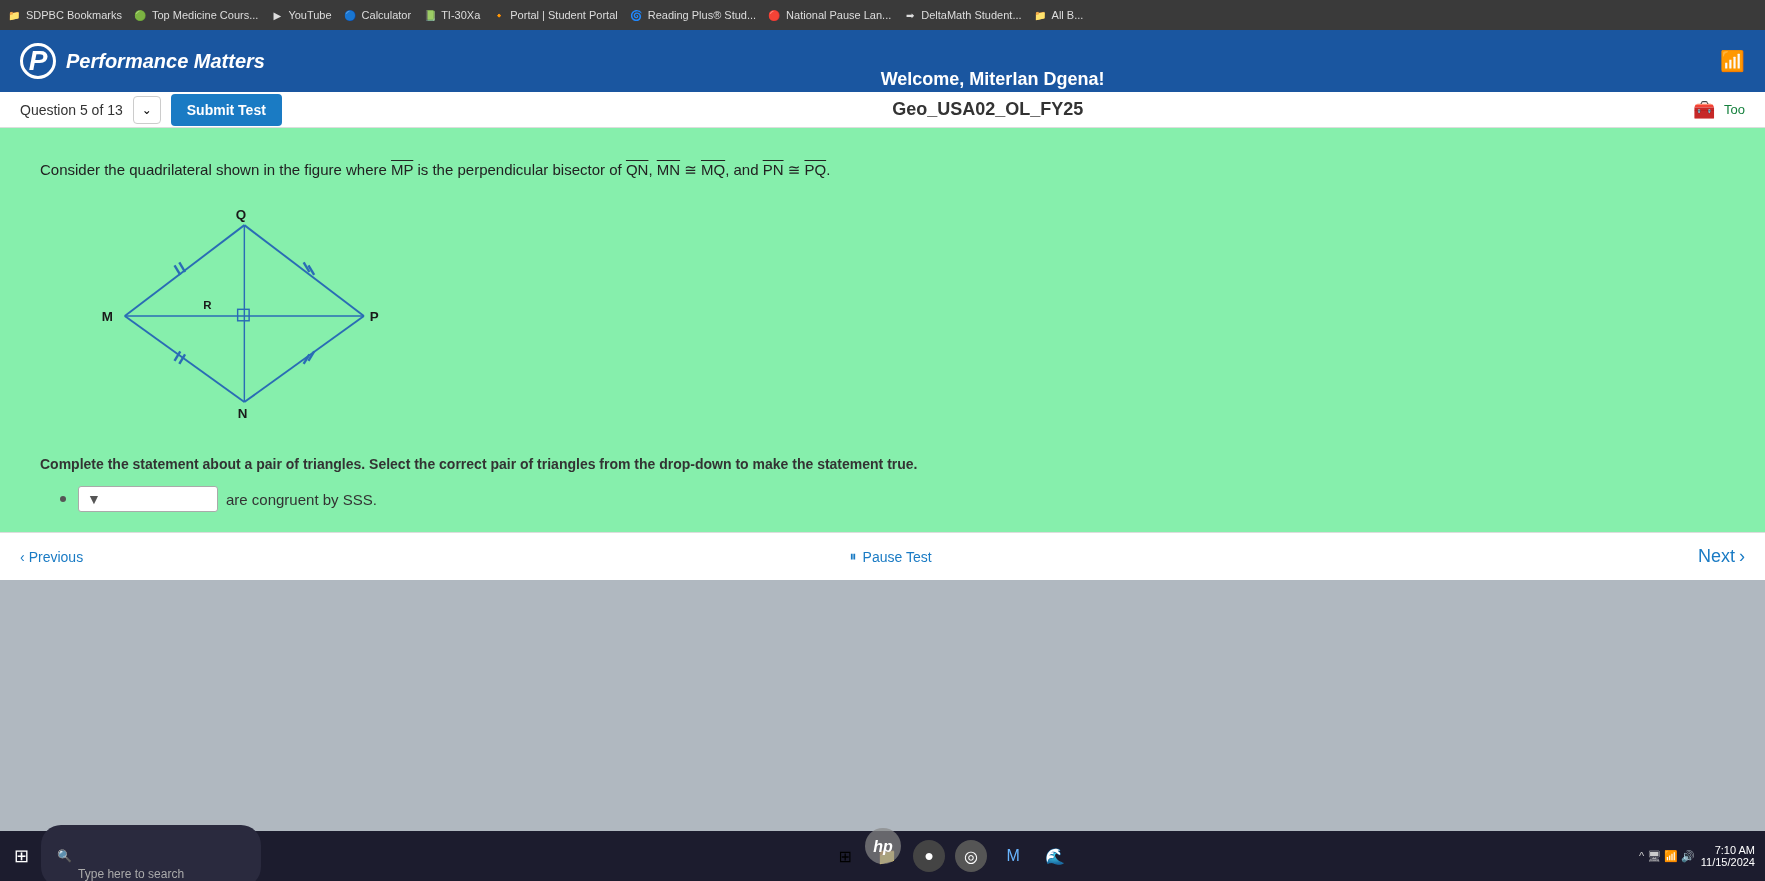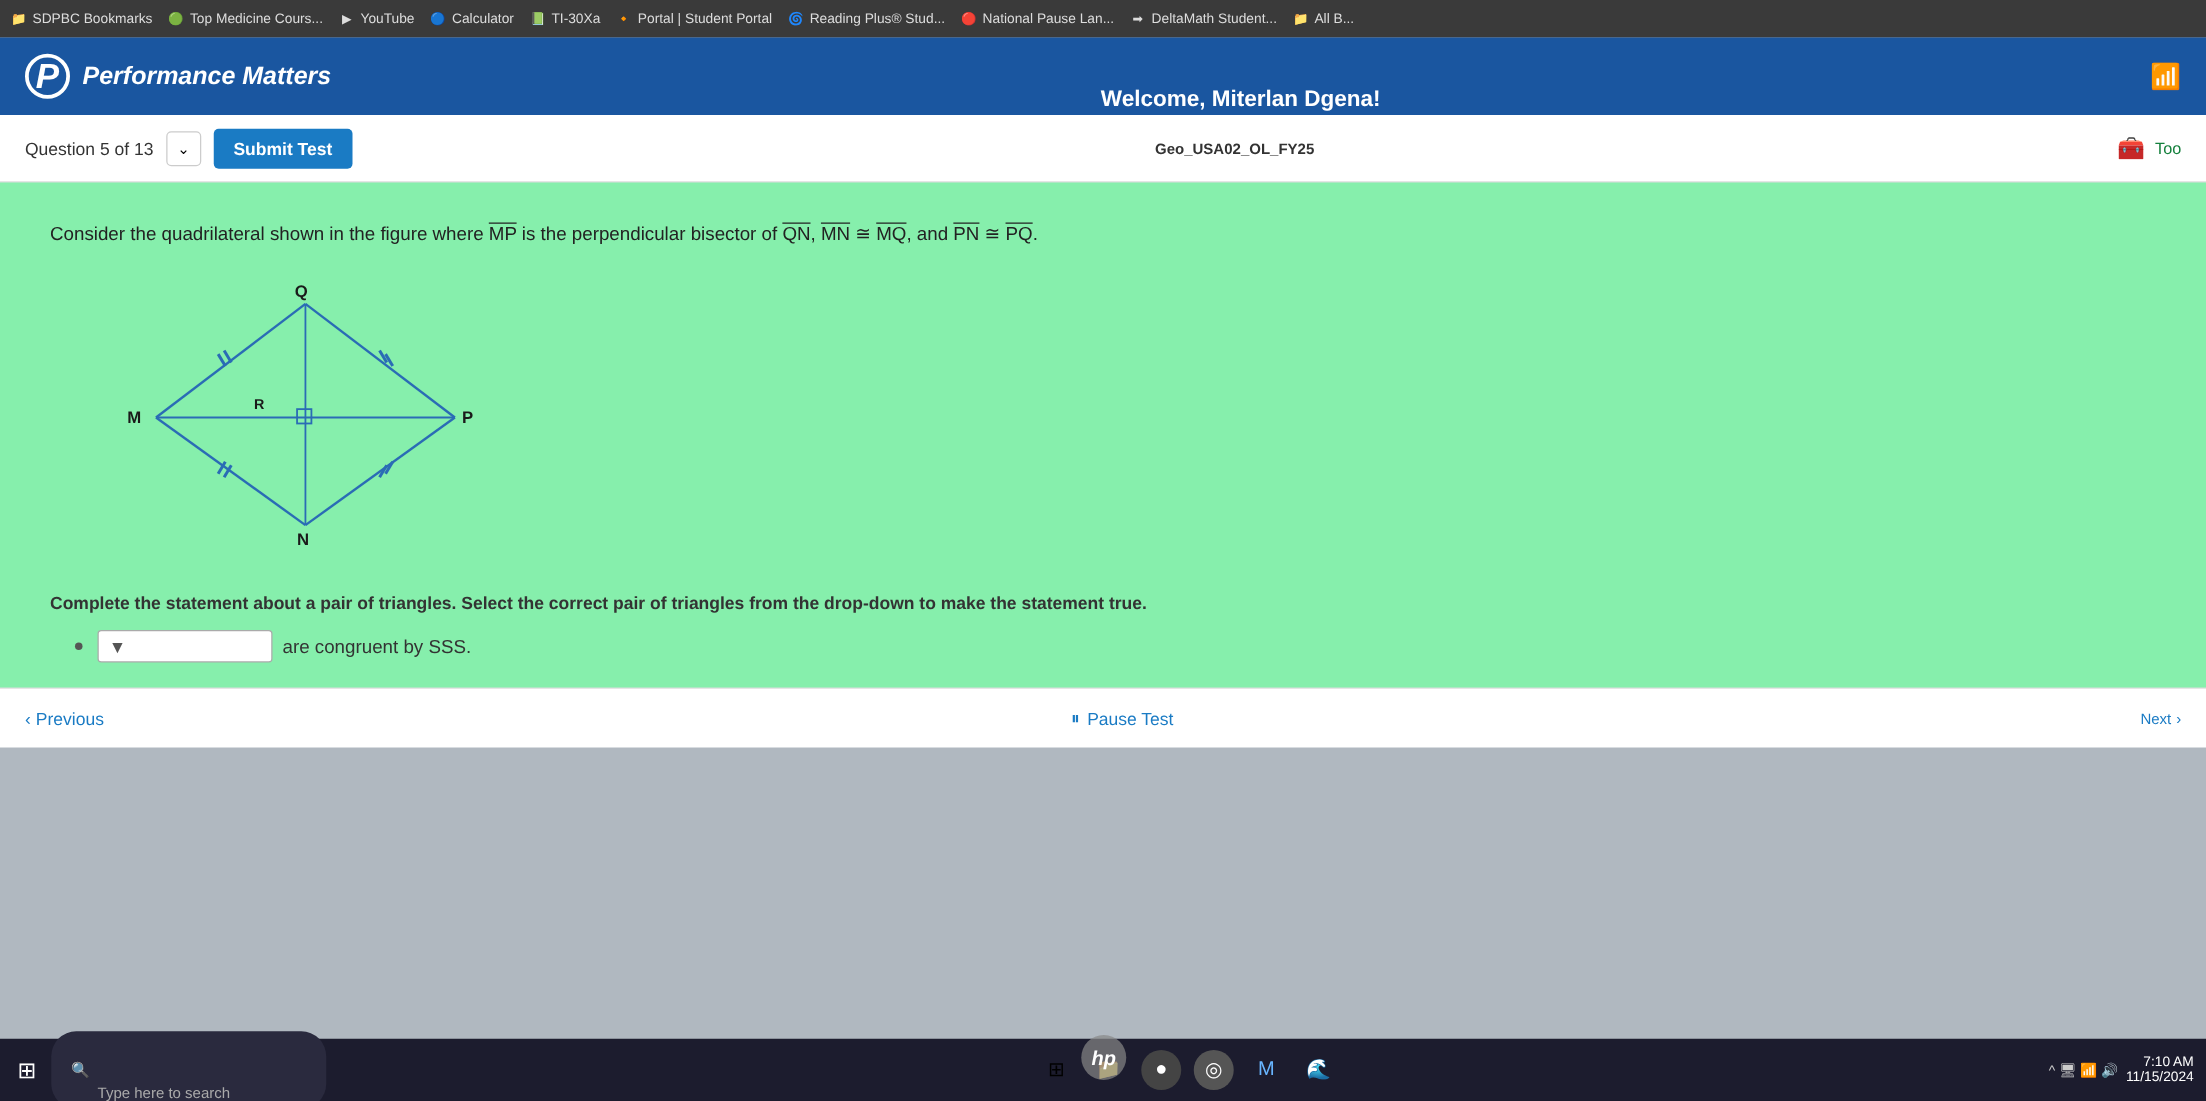--- a/index.html
+++ b/index.html
@@ -96,21 +96,21 @@
     }
 
     .signal-icon {
       color: white;
       font-size: 20px;
     }
 
     
     .toolbar {
       background: white;
-      height: 54px;
+      height: 36px;
       display: flex;
       align-items: center;
       padding: 0 20px;
       border-bottom: 1px solid #ddd;
       gap: 16px;
       justify-content: space-between;
     }
 
     .toolbar-left {
       display: flex;
@@ -142,21 +142,21 @@
       color: white;
       border: none;
       border-radius: 4px;
       padding: 8px 16px;
       font-size: 14px;
       font-weight: 600;
       cursor: pointer;
     }
 
     .toolbar-center {
-      font-size: 12px;
+      font-size: 18px;
       font-weight: bold;
       color: #333;
     }
 
     .toolbar-right {
       display: flex;
       align-items: center;
       gap: 8px;
     }
 
@@ -237,21 +237,21 @@
     .nav-pause {
       font-size: 14px;
       color: #1a7bc4;
       cursor: pointer;
       display: flex;
       align-items: center;
       gap: 6px;
     }
 
     .nav-next {
-      font-size: 12px;
+      font-size: 18px;
       color: #1a7bc4;
       cursor: pointer;
       display: flex;
       align-items: flex-end;
       gap: 4px;
     }
 
     
     .taskbar {
       background: #1c1c2e;

